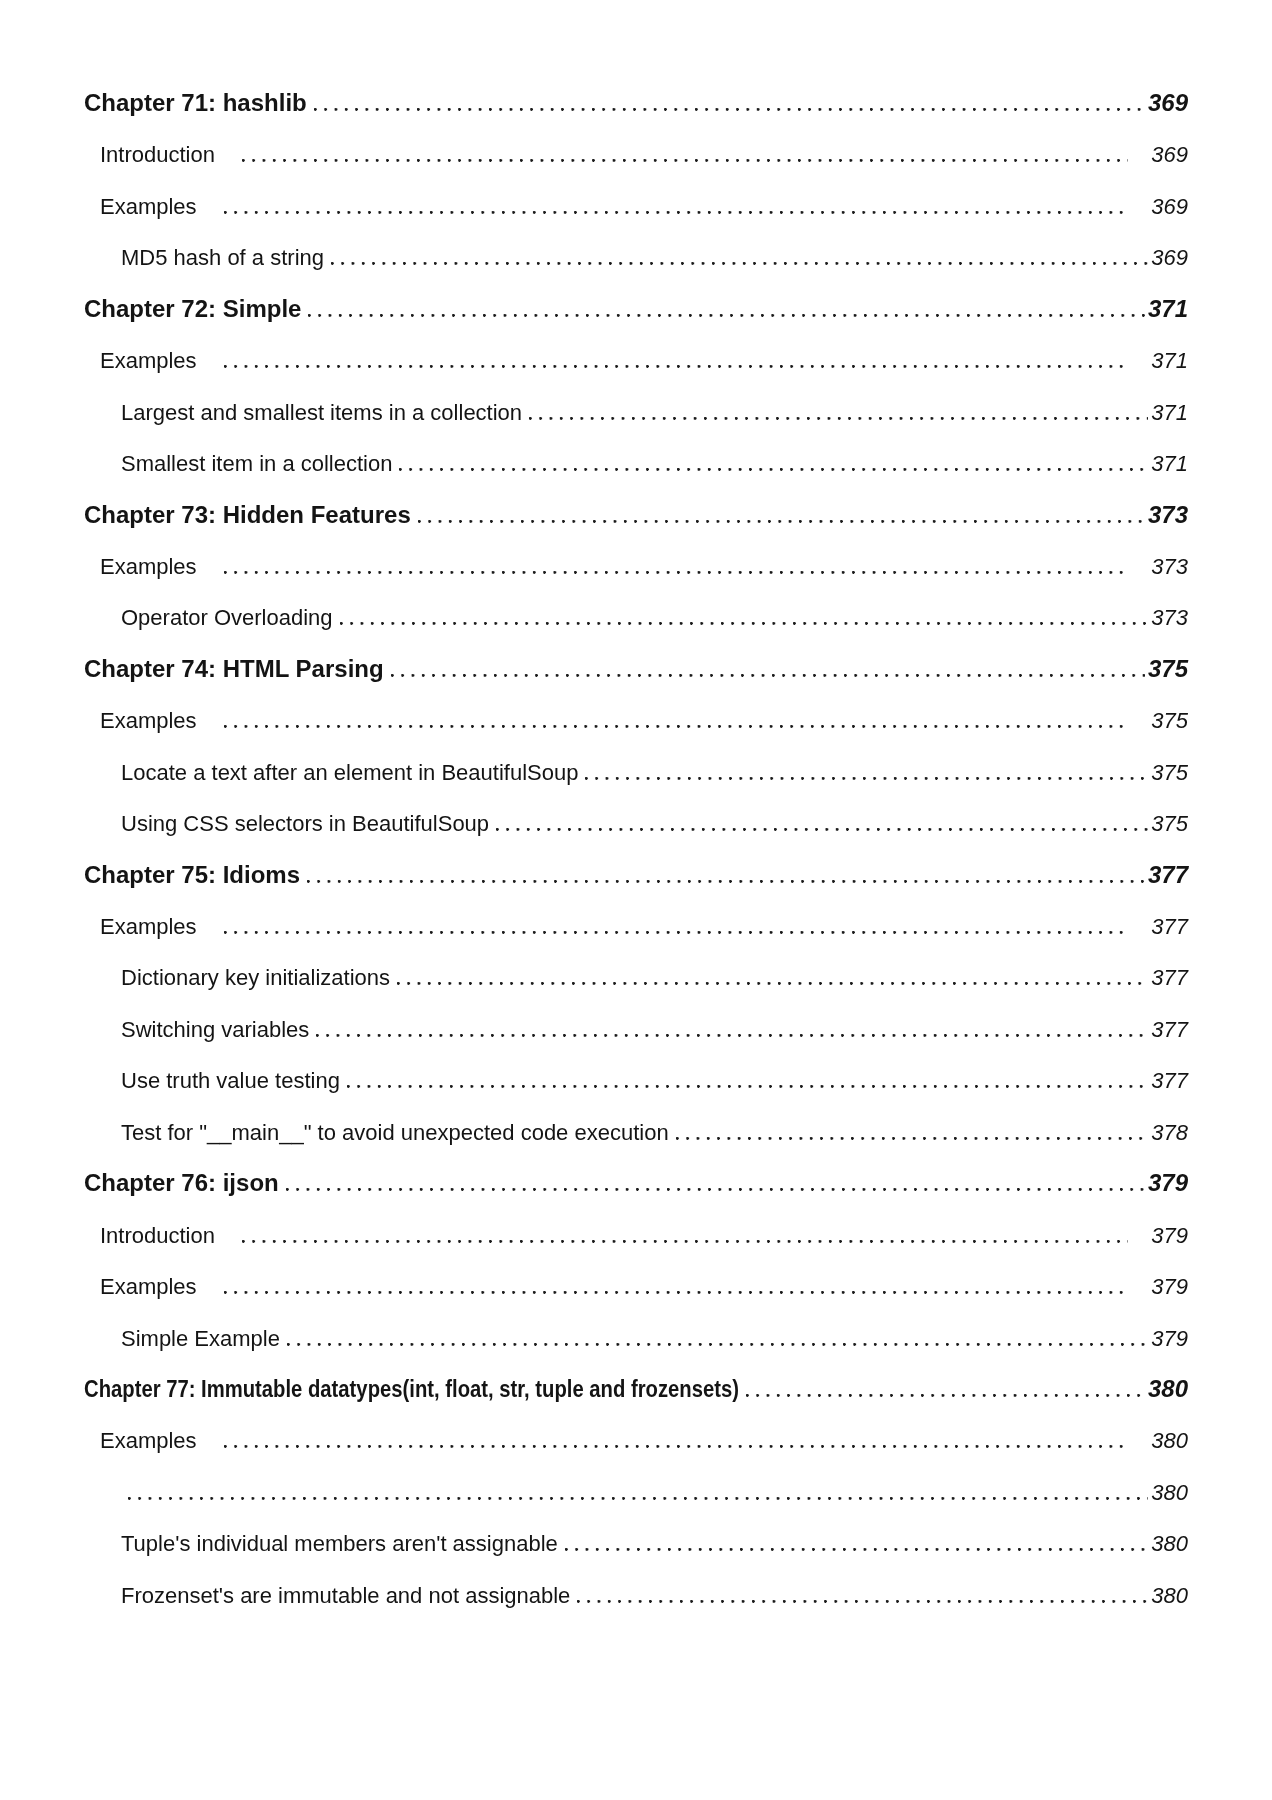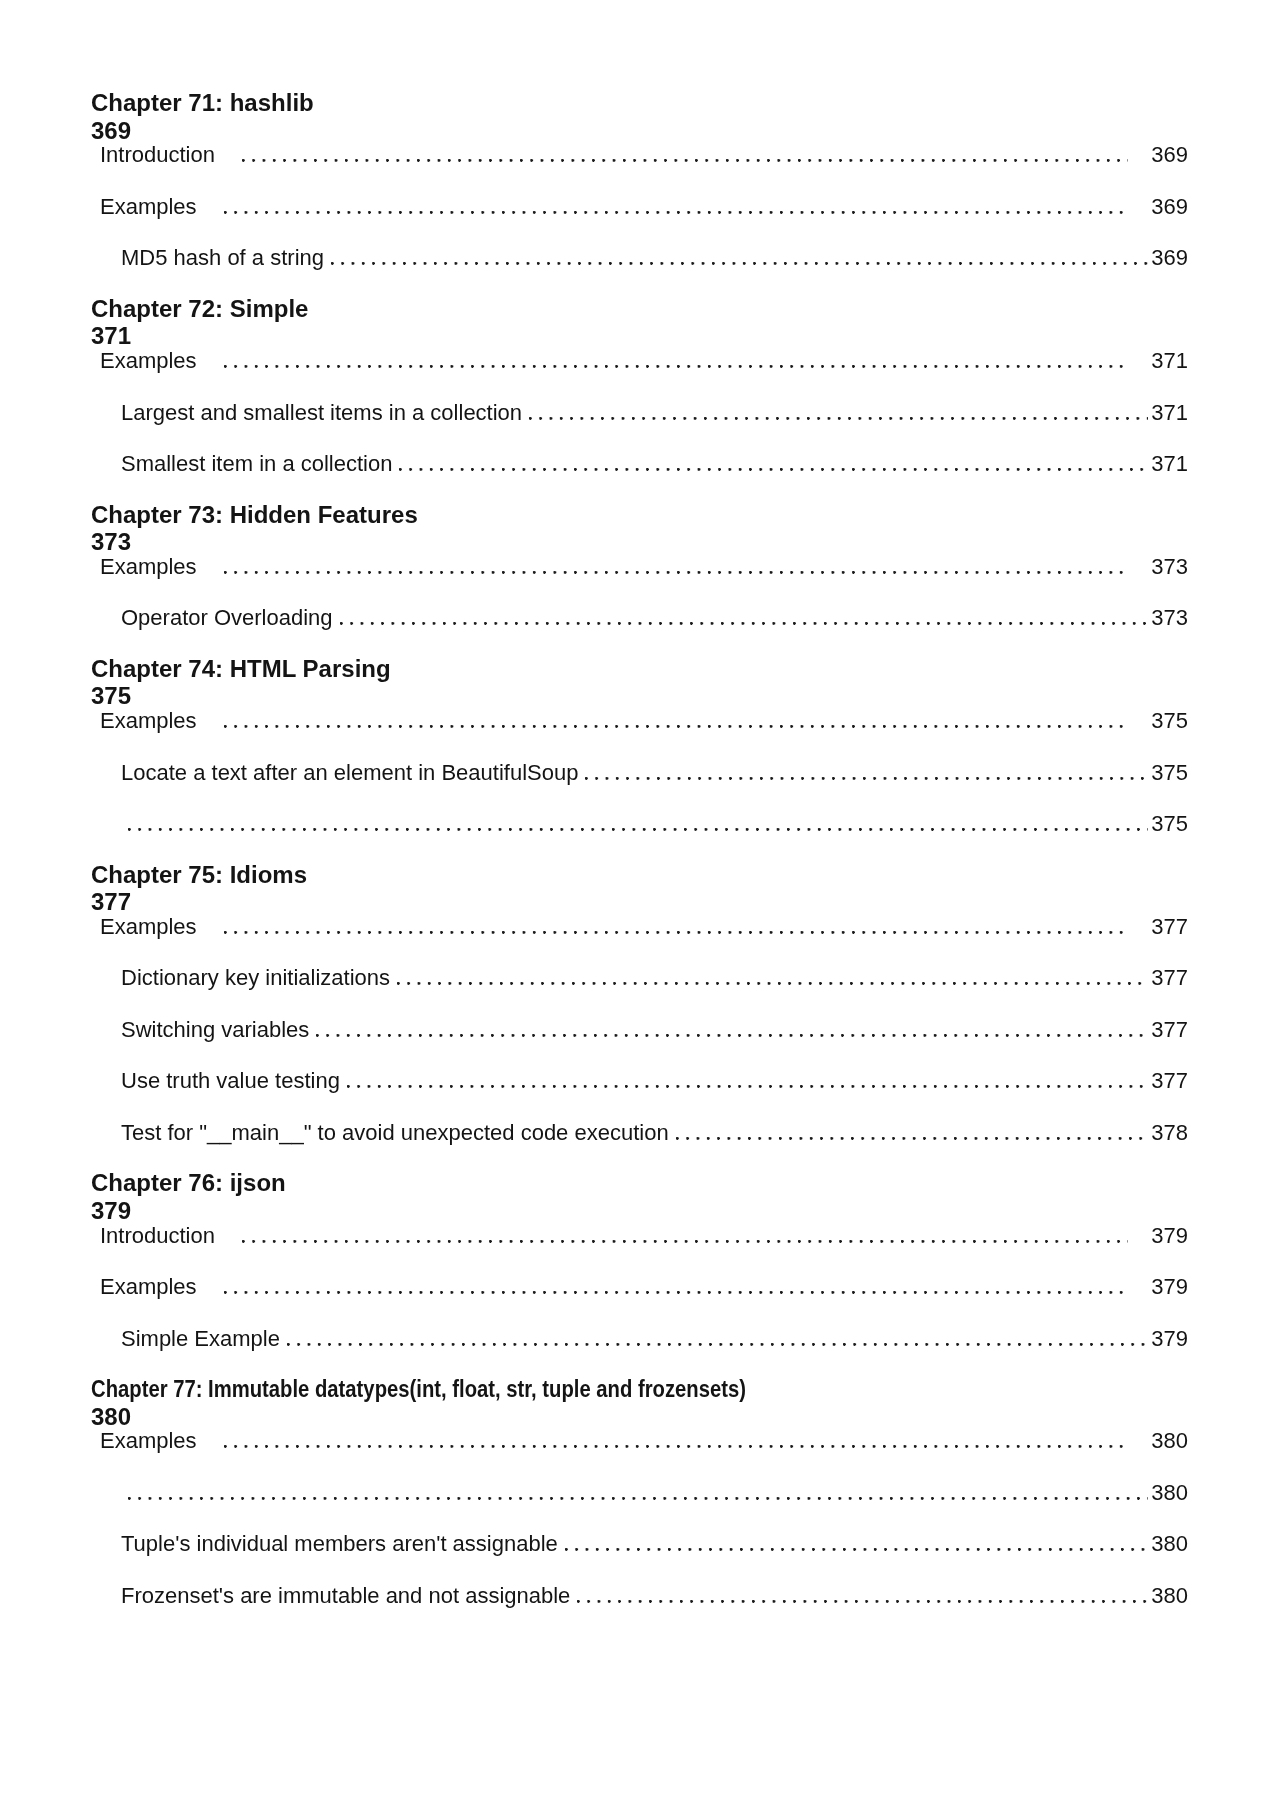--- a/index.html
+++ b/index.html
@@ -25,21 +25,20 @@
   .row {
     display: flex;
     align-items: baseline;
     height: 51.45px;
     box-sizing: border-box;
   }
   .row.l1 {
     font-weight: 700;
     font-size: 24px;
     padding-top: 11px;
-    flex-direction: column;
   }
   .row.l2 {
     font-size: 22px;
     padding-top: 13px;
     padding-left: 16px;
     gap: 20px;
   }
   .row.l3 {
     font-size: 22px;
     padding-top: 13px;
@@ -59,20 +58,21 @@
     background-image: radial-gradient(circle at 1.3px 1.4px, #1a1a1a 1.15px, transparent 1.65px);
     background-size: 10.3px 3px;
     background-repeat: repeat-x;
     background-position: left bottom;
     align-self: baseline;
   }
   .pagenum {
     white-space: nowrap;
     line-height: 1.15;
     flex: 0 0 auto;
+    font-style: italic;
   }
 </style>
 </head>
 <body>
 
 <div class="page">
   <div class="toc">
       <div class="row l1">
     <span class="label">Chapter 71: hashlib</span>
     <span class="leader"></span>
@@ -137,20 +137,21 @@
     <span class="label">Examples</span>
     <span class="leader"></span>
     <span class="pagenum">375</span>
   </div>
       <div class="row l3">
     <span class="label">Locate a text after an element in BeautifulSoup</span>
     <span class="leader"></span>
     <span class="pagenum">375</span>
   </div>
       <div class="row l3">
+    <span class="label">Using CSS selectors in BeautifulSoup</span>
     <span class="leader"></span>
     <span class="pagenum">375</span>
   </div>
       <div class="row l1">
     <span class="label">Chapter 75: Idioms</span>
     <span class="leader"></span>
     <span class="pagenum">377</span>
   </div>
       <div class="row l2">
     <span class="label">Examples</span>

